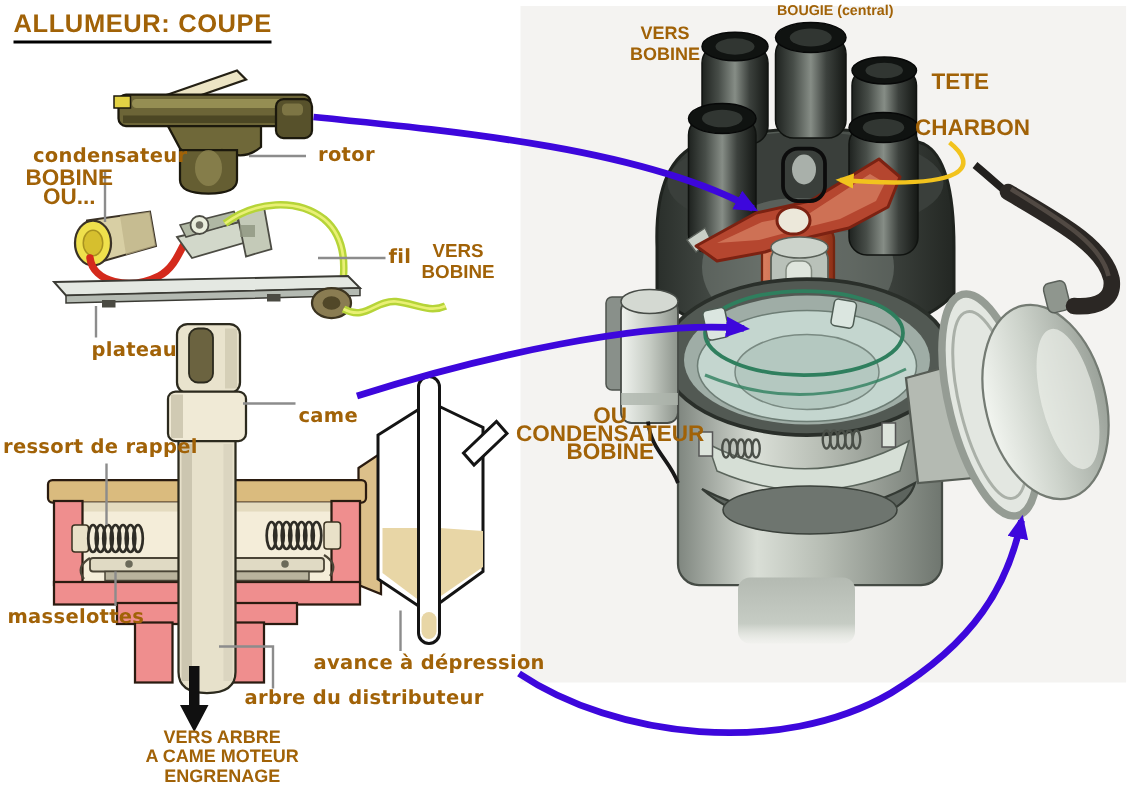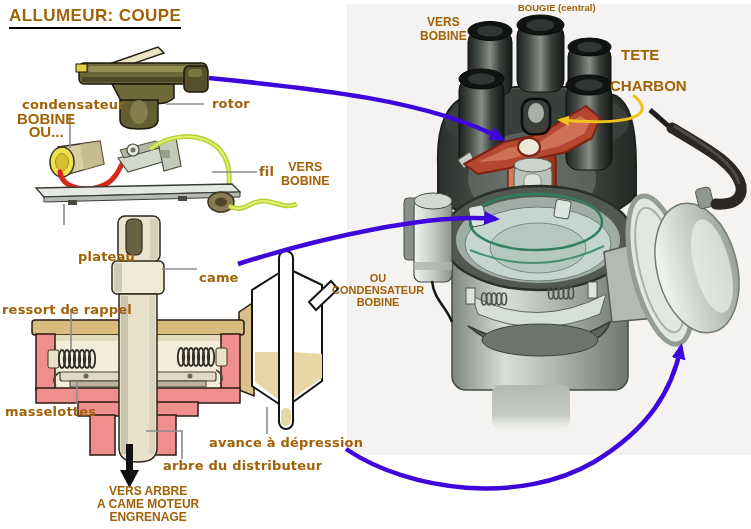--- a/index.html
+++ b/index.html
@@ -302,41 +302,41 @@
   <span>OU...</span>
 </div>
 
 <div class="lab fig" style="left:212px;top:96px;">rotor</div>
 <div class="lab fig" style="left:259px;top:164px;">fil</div>
 <div class="lab add" style="left:281px;top:160px;font-size:12.5px;line-height:14px;">
   <span>VERS</span>
   <span>BOBINE</span>
 </div>
 
-<div class="lab fig" style="left:78px;top:226px;margin-top:23px;">plateau</div>
+<div class="lab fig" style="left:61px;top:226px;">plateau</div>
 <div class="lab fig" style="left:199px;top:270px;">came</div>
-<div class="lab fig" style="left:2px;top:302px;">ressort de rappel</div>
+<div class="lab fig" style="left:2px;top:291px;">ressort de rappel</div>
 <div class="lab fig" style="left:5px;top:404px;">masselottes</div>
 <div class="lab fig" style="left:209px;top:435px;">avance à dépression</div>
 <div class="lab add" style="left:97px;top:485px;font-size:12px;">
   <span>VERS ARBRE</span>
   <span>A CAME MOTEUR</span>
   <span>ENGRENAGE</span>
 </div>
 
 <div class="lab fig" style="left:163px;top:458px;">arbre du distributeur</div>
 
 <div class="lab add" style="left:420px;top:16px;font-size:12px;line-height:13.5px;">
   <span>VERS</span>
   <span>BOBINE</span>
 </div>
 
 <div class="lab add" style="left:518px;top:1px;font-size:9.5px;">BOUGIE (central)</div>
 <div class="lab add" style="left:621px;top:48px;">TETE</div>
 <div class="lab add" style="left:610px;top:79px;text-align:center;">CHARBON</div>
 
-<div class="lab add" style="left:332px;top:272px;font-size:11px;line-height:12px;">
+<div class="lab add" style="left:344px;top:272px;font-size:15px;line-height:12px;">
   <span>OU</span>
   <span>CONDENSATEUR</span>
   <span>BOBINE</span>
 </div>
 
 </div>
 
 </body></html>

